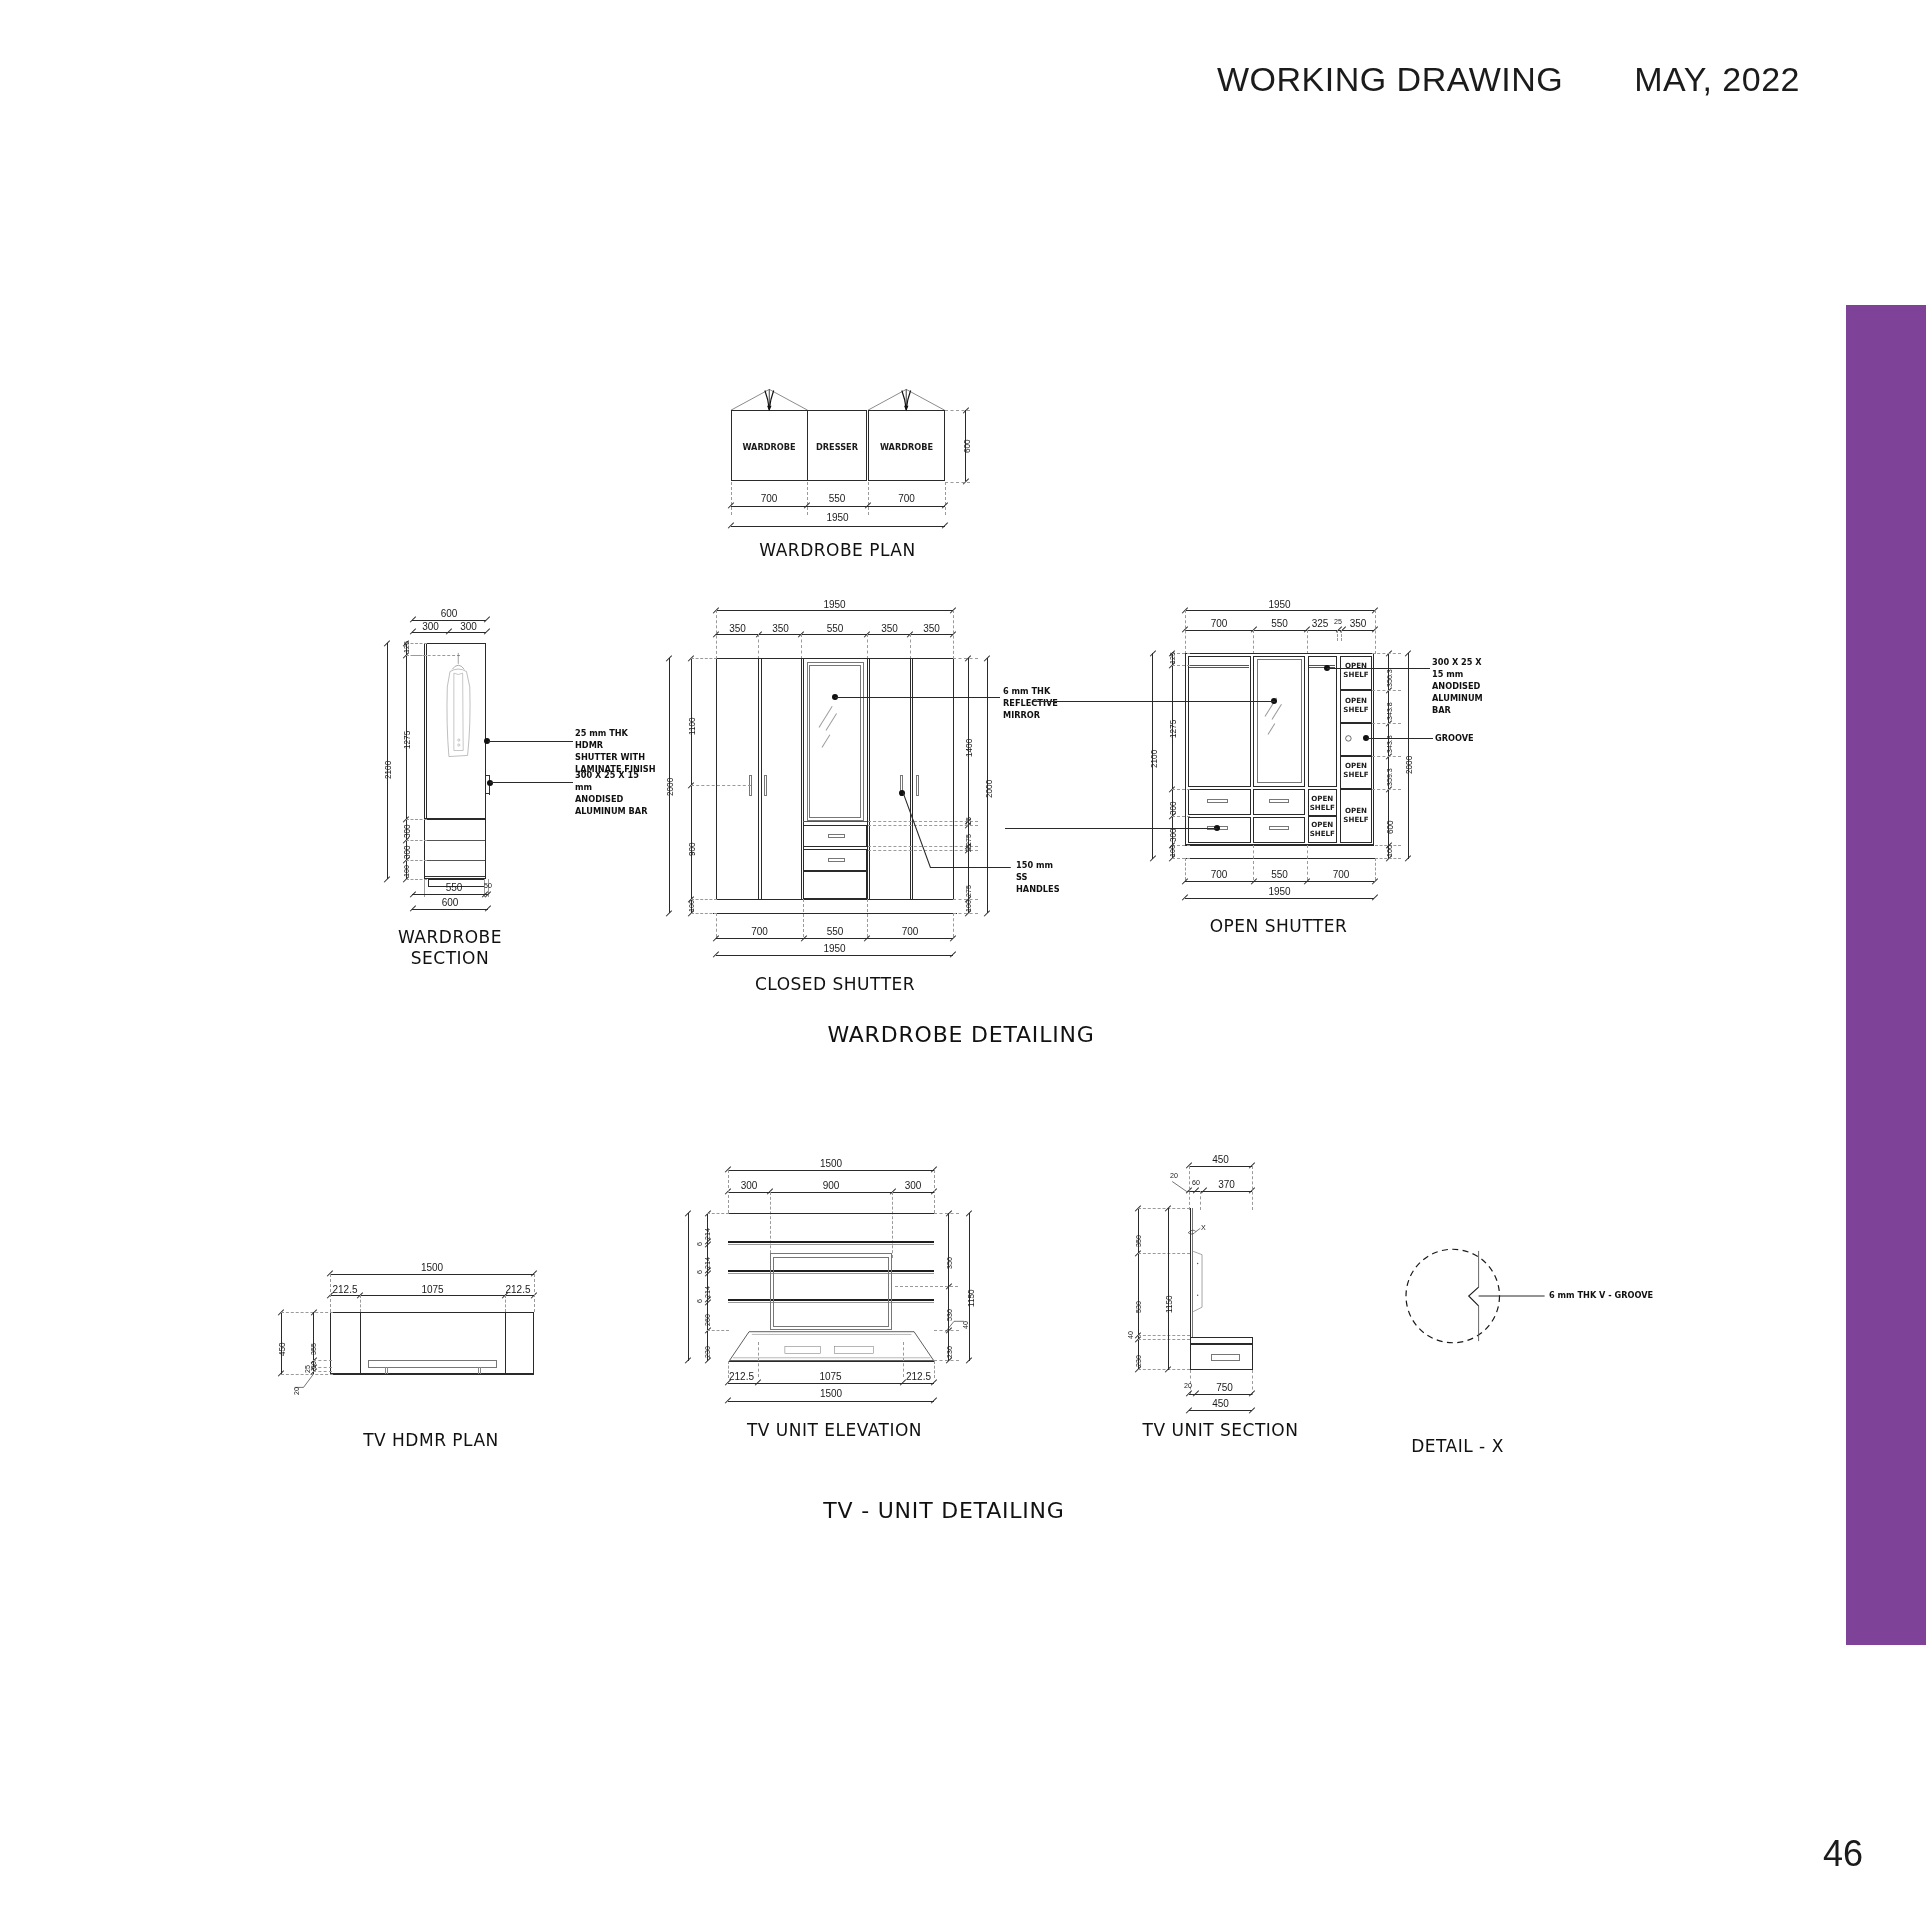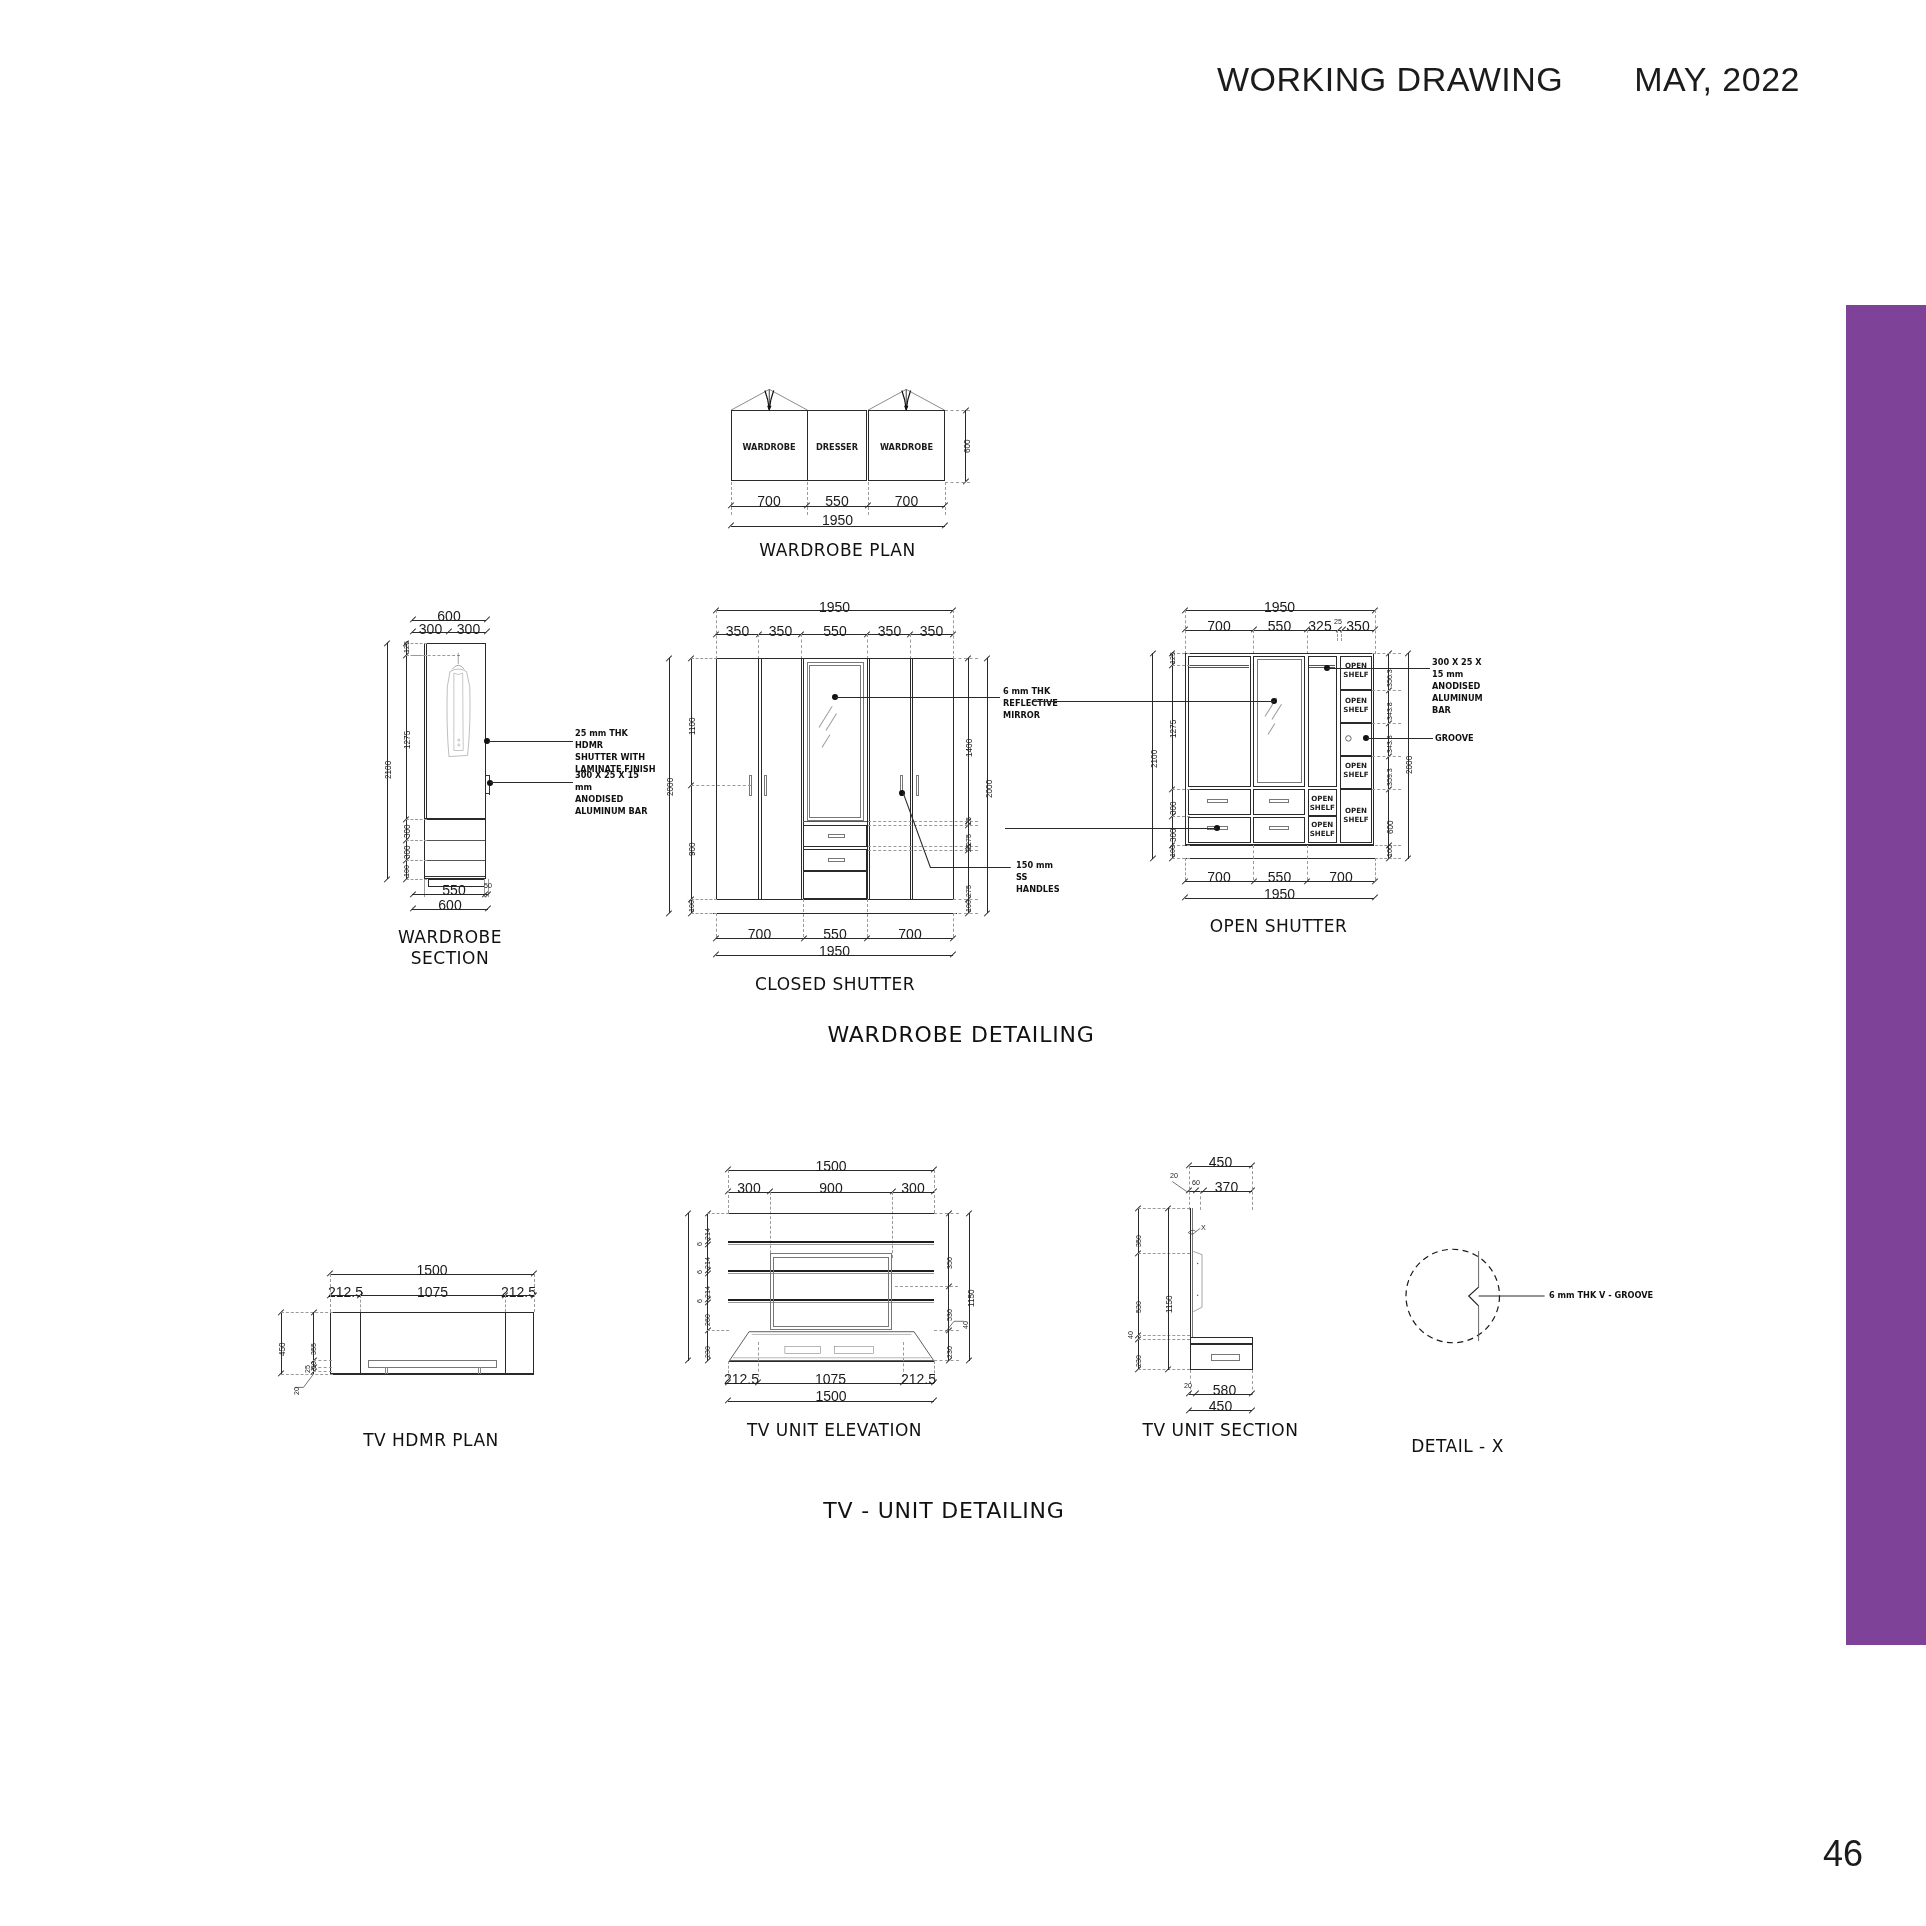--- a/index.html
+++ b/index.html
@@ -26,21 +26,21 @@
   .hl2{height:1.1px;}
   .vl2{width:1.1px;}
   .hl3{height:1.6px;}
   .dashln{position:absolute;border-top:0.5px dashed #9a9a9a;height:0;}
   .dashvl{position:absolute;border-left:0.5px dashed #9a9a9a;width:0;}
   .box{position:absolute;border:0.5px solid #2a2a2a;box-sizing:border-box;}
   .box2{position:absolute;border:1.1px solid #2a2a2a;box-sizing:border-box;}
   .boxl{position:absolute;border:0.5px solid #777;box-sizing:border-box;}
 
   
-  .dim{position:absolute;font-family:"Liberation Sans",sans-serif;font-size:14px;
+  .dim{position:absolute;font-family:"Liberation Sans",sans-serif;font-size:10px;
        color:#1b1b1b;white-space:nowrap;letter-spacing:0px;}
   .dimv{position:absolute;font-family:"Liberation Sans",sans-serif;font-size:8.2px;
         color:#1b1b1b;white-space:nowrap;transform-origin:0 0;transform:rotate(-90deg);}
   .dim-s{font-size:7.1px;}
   .tick{position:absolute;width:7.7px;height:1.1px;background:#2a2a2a;
         transform-origin:center;transform:rotate(-45deg);}
 
   
   .ilabel{position:absolute;font-family:"DejaVu Sans",sans-serif;font-size:8.2px;
           color:#1b1b1b;text-align:center;white-space:nowrap;font-weight:600;}
@@ -743,21 +743,21 @@
   <div class="tick" style="left:49px;top:221px;"></div>
   <div class="dimv" style="left:50px;top:165px;">1150</div>
 
   <div class="dashvl" style="left:75px;top:222px;height:25px;"></div>
   <div class="dashvl" style="left:137px;top:222px;height:25px;"></div>
   <div class="ln hl" style="left:74px;top:246px;width:63px;background:#2a2a2a;"></div>
   <div class="tick" style="left:70px;top:245px;"></div>
   <div class="tick" style="left:77px;top:245px;"></div>
   <div class="tick" style="left:133px;top:245px;"></div>
   <div class="dim dim-s" style="left:69px;top:234px;">20</div>
-  <div class="dim" style="left:85px;top:234px;width:49px;text-align:center;">580</div>
+  <div class="dim" style="left:85px;top:234px;width:49px;text-align:center;">750</div>
 
   <div class="ln hl" style="left:74px;top:262px;width:63px;background:#2a2a2a;"></div>
   <div class="tick" style="left:70px;top:262px;"></div>
   <div class="tick" style="left:133px;top:262px;"></div>
   <div class="dim" style="left:74px;top:250px;width:63px;text-align:center;">450</div>
 
   <div class="vtitle" style="left:22px;top:272px;width:167px;">TV UNIT SECTION</div>
 </div>
 
 <div class="dwg" id="v-detailx" style="left:1378px;top:1241px;width:286px;height:231px;">

